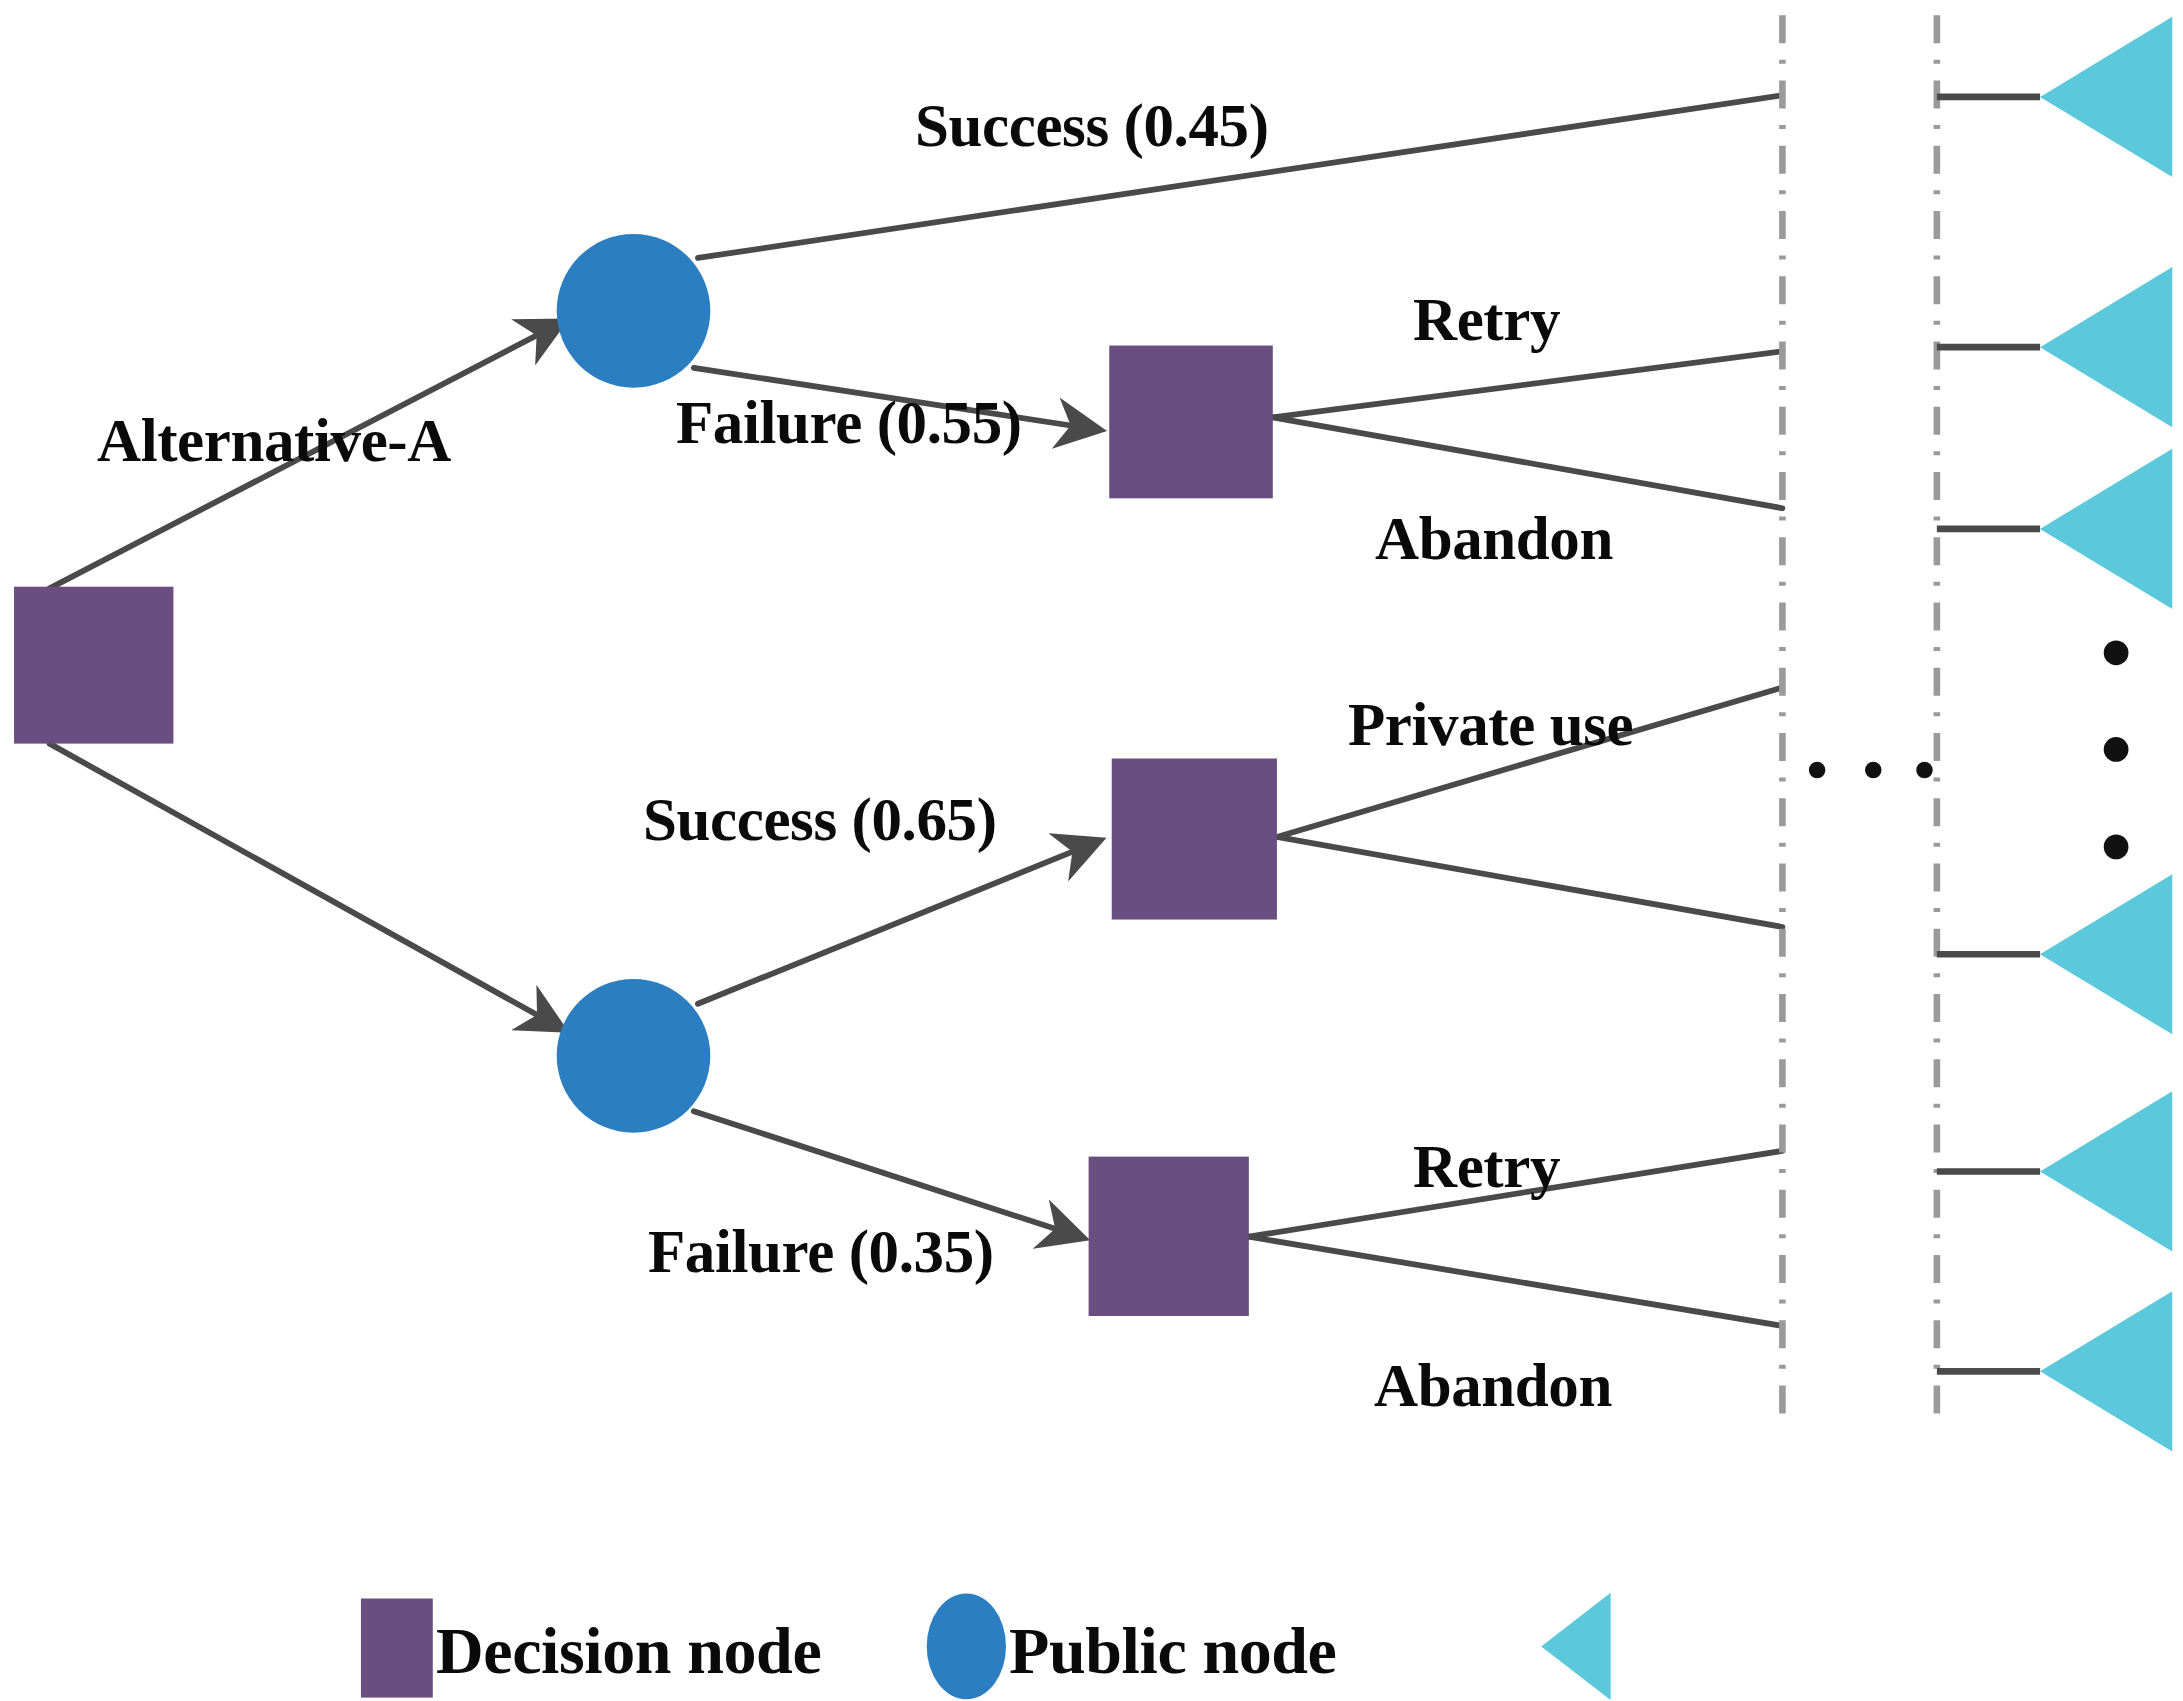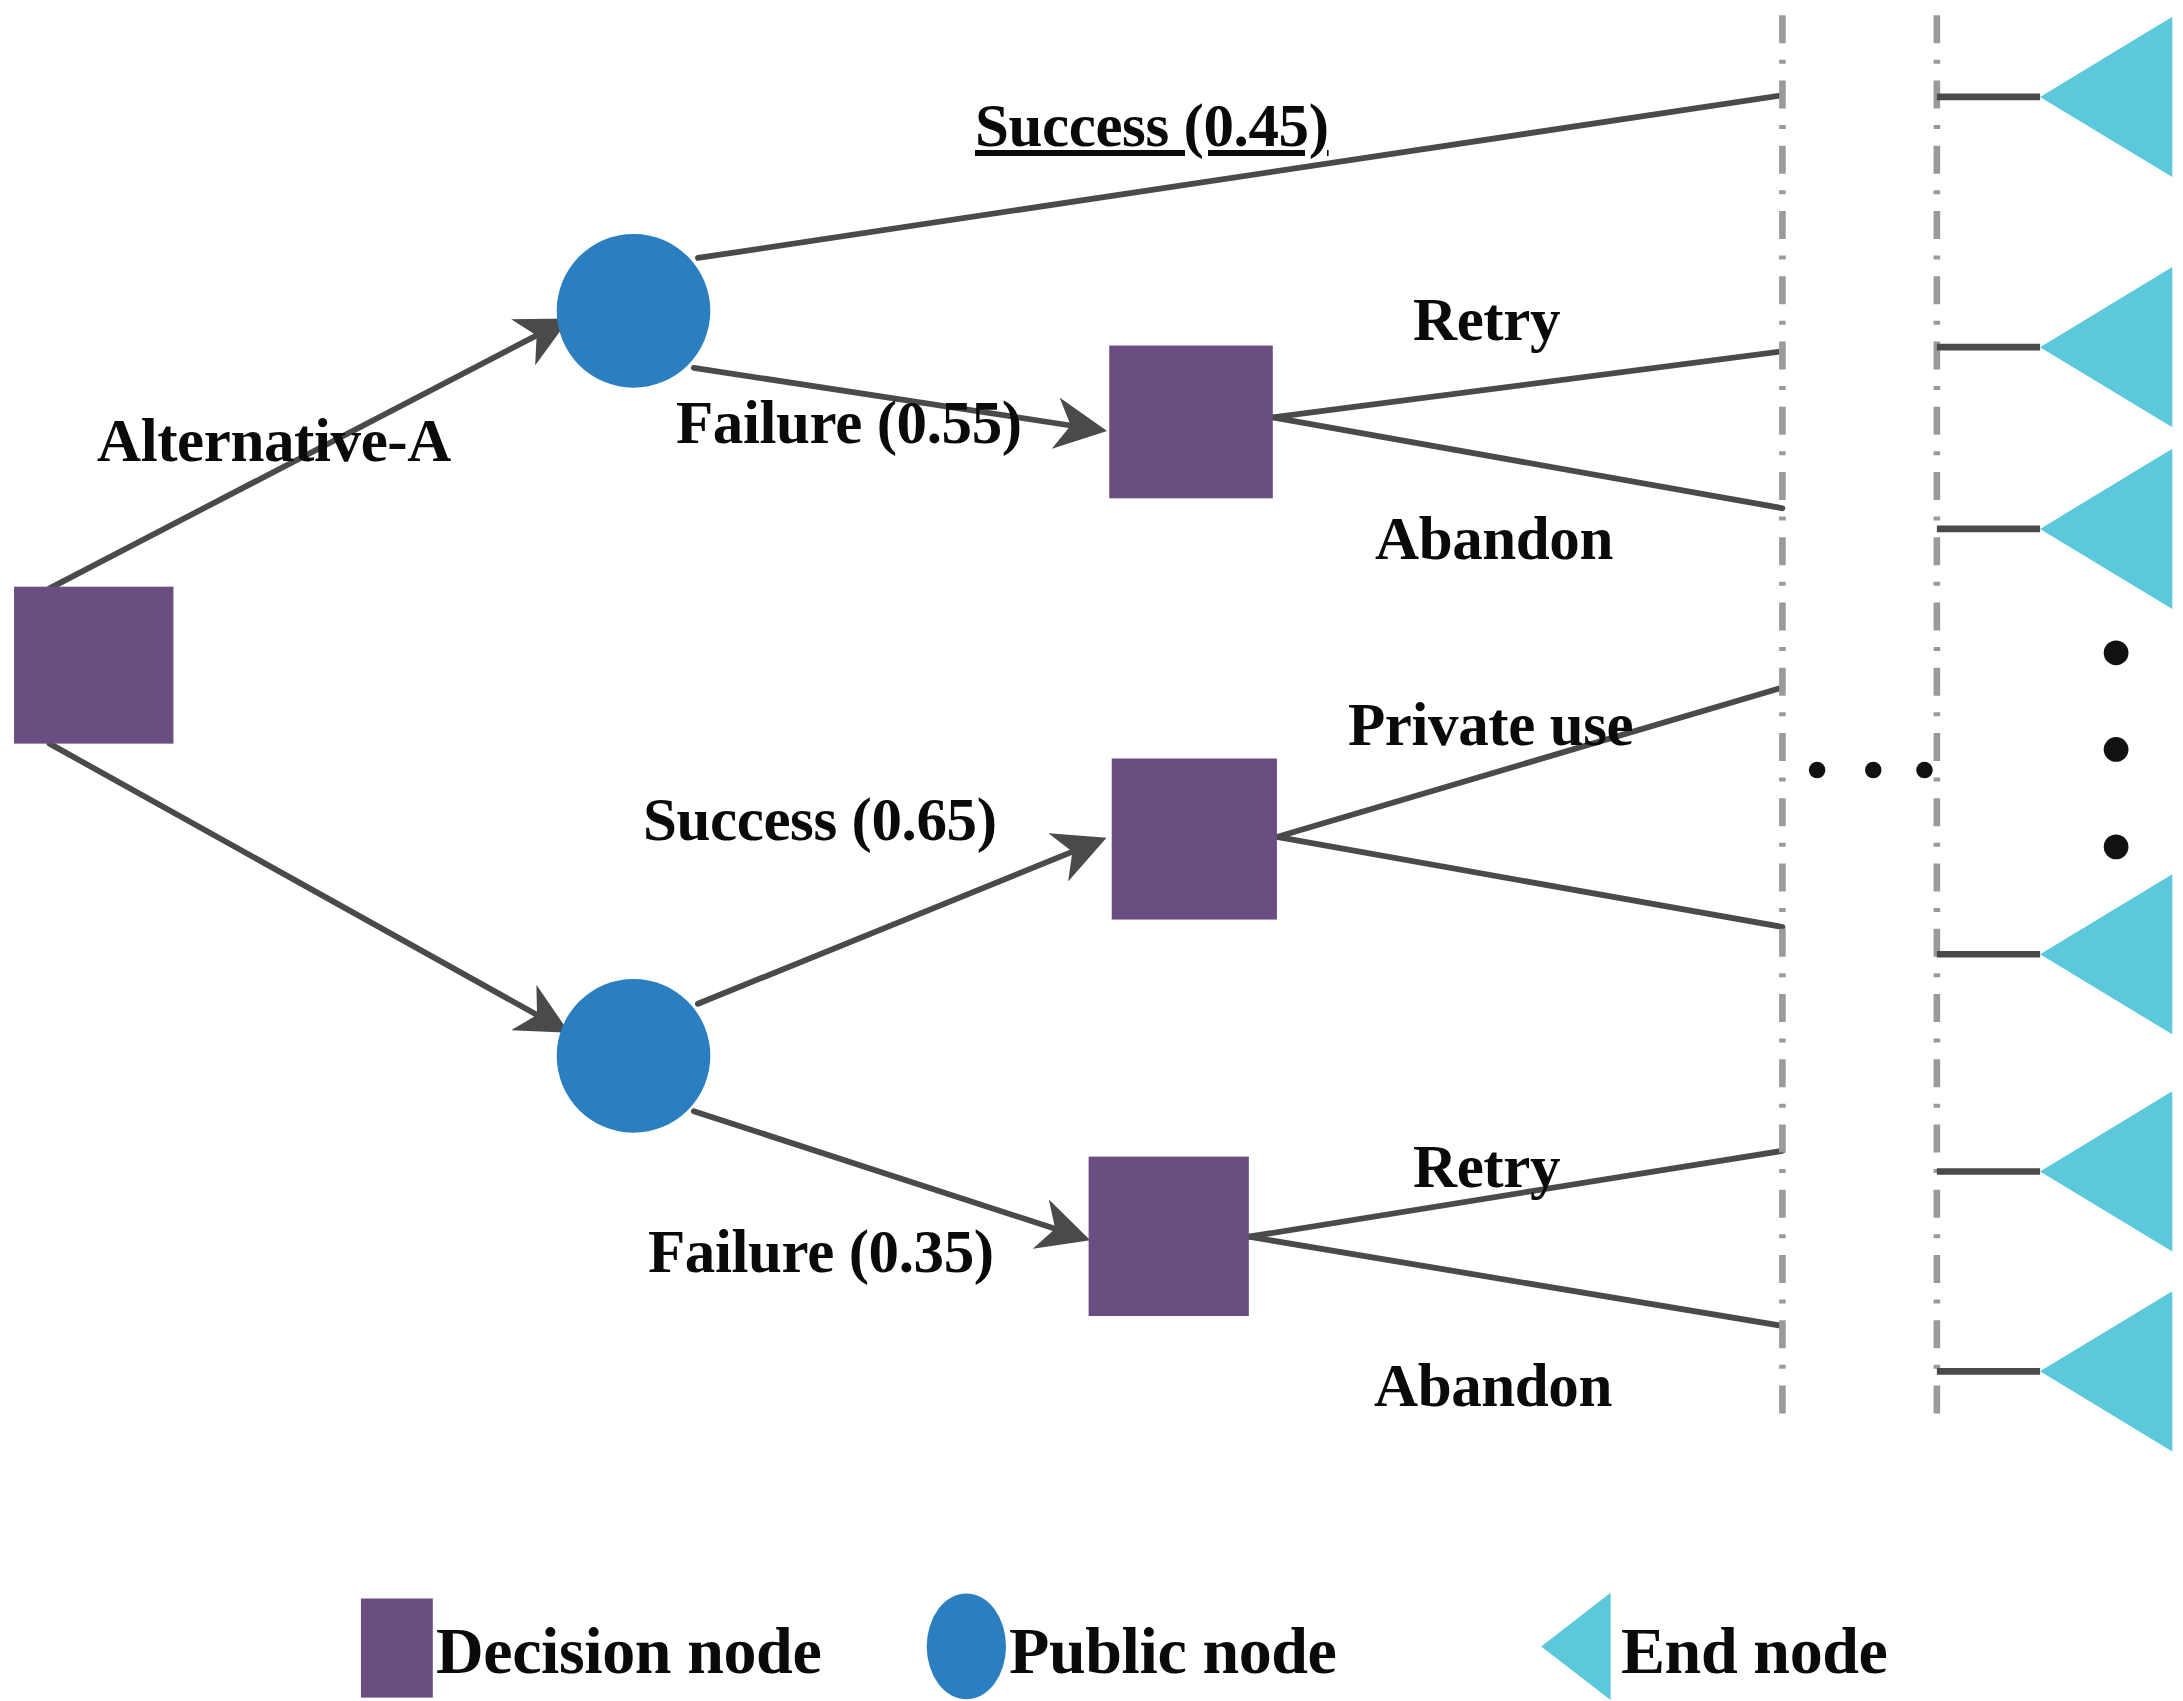--- a/index.html
+++ b/index.html
@@ -96,37 +96,36 @@
     </g>
 
     <rect x="437" y="1935" width="87" height="120" fill="#6A4E82"></rect>
     <ellipse cx="1170" cy="1993" rx="48" ry="64" fill="#2B7FC0"></ellipse>
     <polygon points="1866,1993 1950,1928 1950,2058" fill="#5BC8DC"></polygon>
   </svg>
 
   <div class="lbl branch-lbl" style="left:97px; top:410px;text-align:center;">Alternative-A</div>
 
 
-  <div class="lbl branch-lbl" style="left:975px; top:95px;text-decoration:underline;">Success (0.45)</div>
+  <div class="lbl branch-lbl" style="left:915px; top:95px;">Success (0.45)</div>
 
   <div class="lbl branch-lbl" style="left:676px; top:392px;">Failure (0.55)</div>
 
   <div class="lbl branch-lbl" style="left:1413px; top:289px;">Retry</div>
 
   <div class="lbl branch-lbl" style="left:1375px; top:508px;">Abandon</div>
 
   <div class="lbl branch-lbl" style="left:643px; top:789px;text-align:right;">Success (0.65)</div>
 
   <div class="lbl branch-lbl" style="left:648px; top:1221px;">Failure (0.35)</div>
 
   <div class="lbl branch-lbl" style="left:1348px; top:694px;">Private use</div>
 
 
   <div class="lbl branch-lbl" style="left:1413px; top:1136px;">Retry</div>
 
   <div class="lbl branch-lbl" style="left:1374px; top:1355px;">Abandon</div>
 
   <div class="lbl legend-lbl" style="left:436px; top:1601px;">Decision node</div>
   <div class="lbl legend-lbl" style="left:1009px; top:1601px;">Public node</div>
-  <div class="lbl legend-lbl" style="left:1621px; top:1601px;">End node</div>
 
 </div>
 
 
 </body></html>

